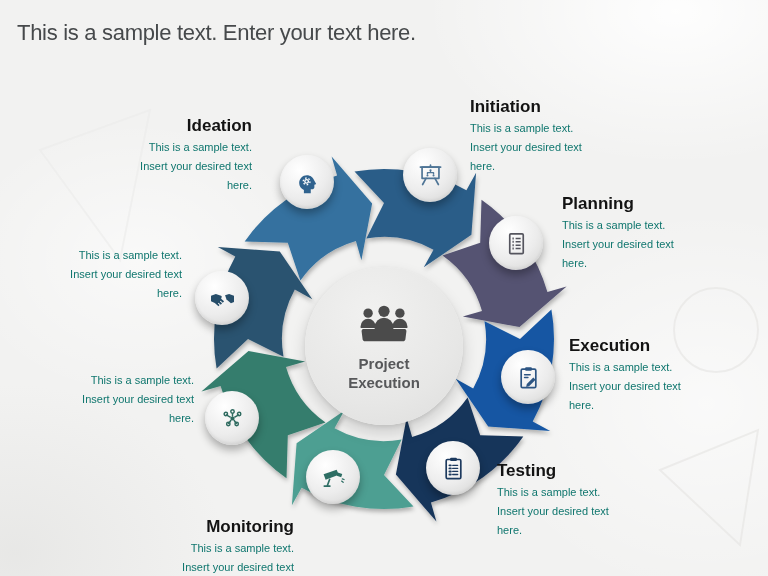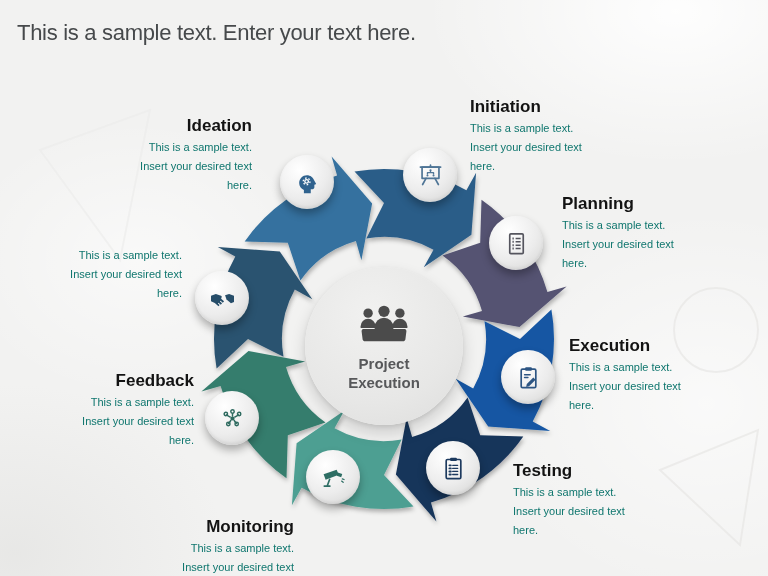--- a/index.html
+++ b/index.html
@@ -46,21 +46,21 @@
   .stage{position:absolute;}
   .stage h3{margin:0 0 3px 0;font-size:17px;font-weight:700;color:#131313;line-height:19px;}
   .stage .desc{font-size:11px;line-height:19px;color:#0f766e;}
   .al-r{text-align:right;}
   .al-l{text-align:left;}
 
   .st0{left:72px; top:116px;width:180px;}
   .st1{left:470px;top:97px; width:188px;}
   .st2{left:562px;top:194px;width:192px;}
   .st3{left:569px;top:336px;width:196px;}
-  .st4{left:497px;top:461px;width:192px;margin-left:16px;}
+  .st4{left:497px;top:461px;width:192px;}
   .st5{left:114px;top:481px;width:180px;margin-top:36px;}
   .st6{left:14px; top:371px;width:180px;}
   .st7{left:2px;  top:246px;width:180px;}
 </style>
 </head>
 <body>
 
 <div class="bg-layer"></div>
 
 <svg class="bg-sketch" width="768" height="576">
@@ -227,21 +227,20 @@
   <div class="stage st5 al-r">
     <h3>Monitoring</h3>
     <div class="desc">
       <div>This is a sample text.</div>
       <div>Insert your desired text</div>
       <div>here.</div>
     </div>
   </div>
 
   <div class="stage st6 al-r">
-    <h3>Feedback</h3>
     <div class="desc">
       <div>This is a sample text.</div>
       <div>Insert your desired text</div>
       <div>here.</div>
     </div>
   </div>
 
   <div class="stage st7 al-r">
     <div class="desc">
       <div>This is a sample text.</div>

